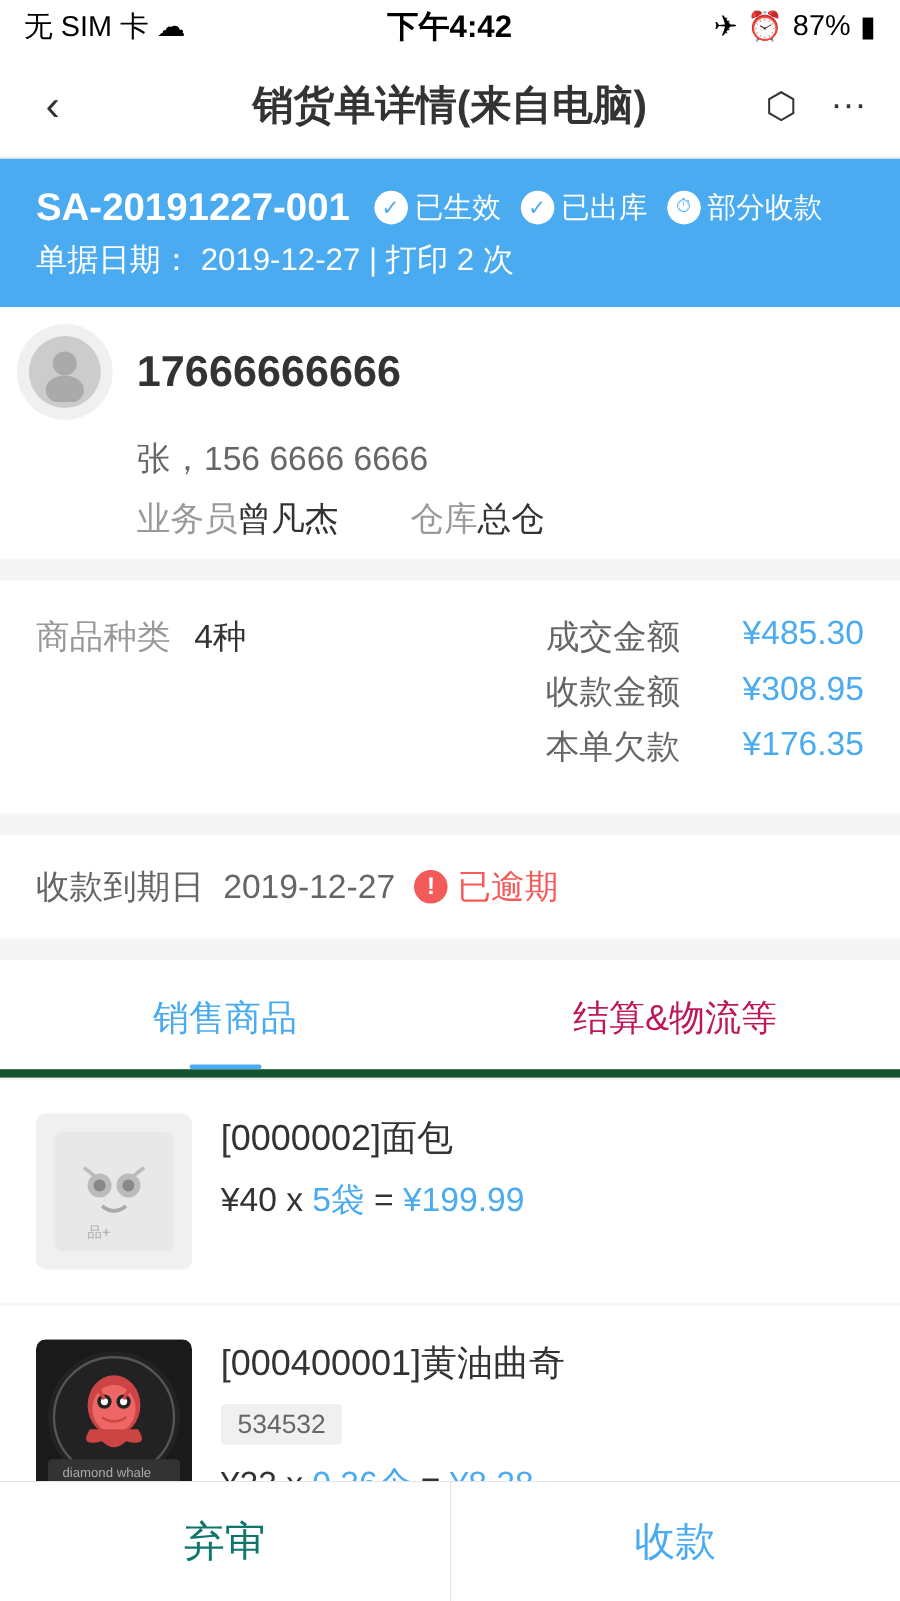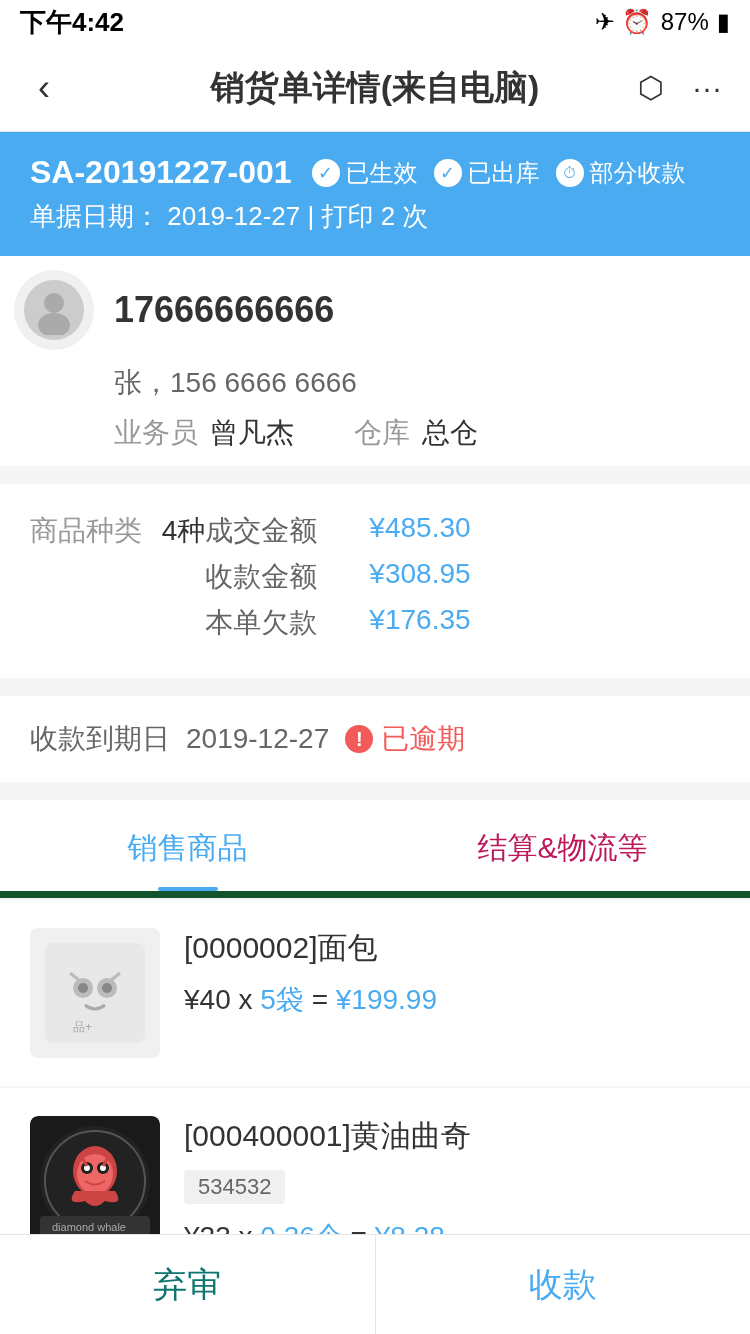--- a/index.html
+++ b/index.html
@@ -154,31 +154,31 @@
       margin-left: 100px;
       margin-bottom: 12px;
     }
     .customer-meta {
       display: flex;
       gap: 60px;
       margin-left: 100px;
       font-size: 28px;
       color: #666;
     }
-    .customer-meta-item { display: flex; gap: 12px; }
+    .customer-meta-item { display: flex; }
     .meta-label { color: #999; }
     .meta-value { color: #333; }
 
     
     .stats-section {
       background: #fff;
       padding: 28px 30px;
       margin-bottom: 2px;
       display: flex;
-      justify-content: flex-start;
+      justify-content: space-between;
       align-items: flex-start;
     }
     .stats-left { font-size: 28px; color: #666; }
     .stats-type-label { color: #999; }
     .stats-type-value { color: #333; margin-left: 12px; }
     .stats-right { text-align: right; }
     .stats-row {
       display: flex;
       justify-content: space-between;
       gap: 52px;
@@ -332,20 +332,23 @@
     
     .separator {
       height: 16px;
       background: #f5f5f5;
     }
   </style>
 </head>
 <body>
 
 <div class="status-bar">
+  <div class="status-left">
+    <span>无 SIM 卡 ☁</span>
+  </div>
   <div class="status-center">下午4:42</div>
   <div class="status-right">
     <span>✈</span>
     <span>⏰</span>
     <span>87%</span>
     <span>▮</span>
   </div>
 </div>
 
 <div class="nav-bar">

